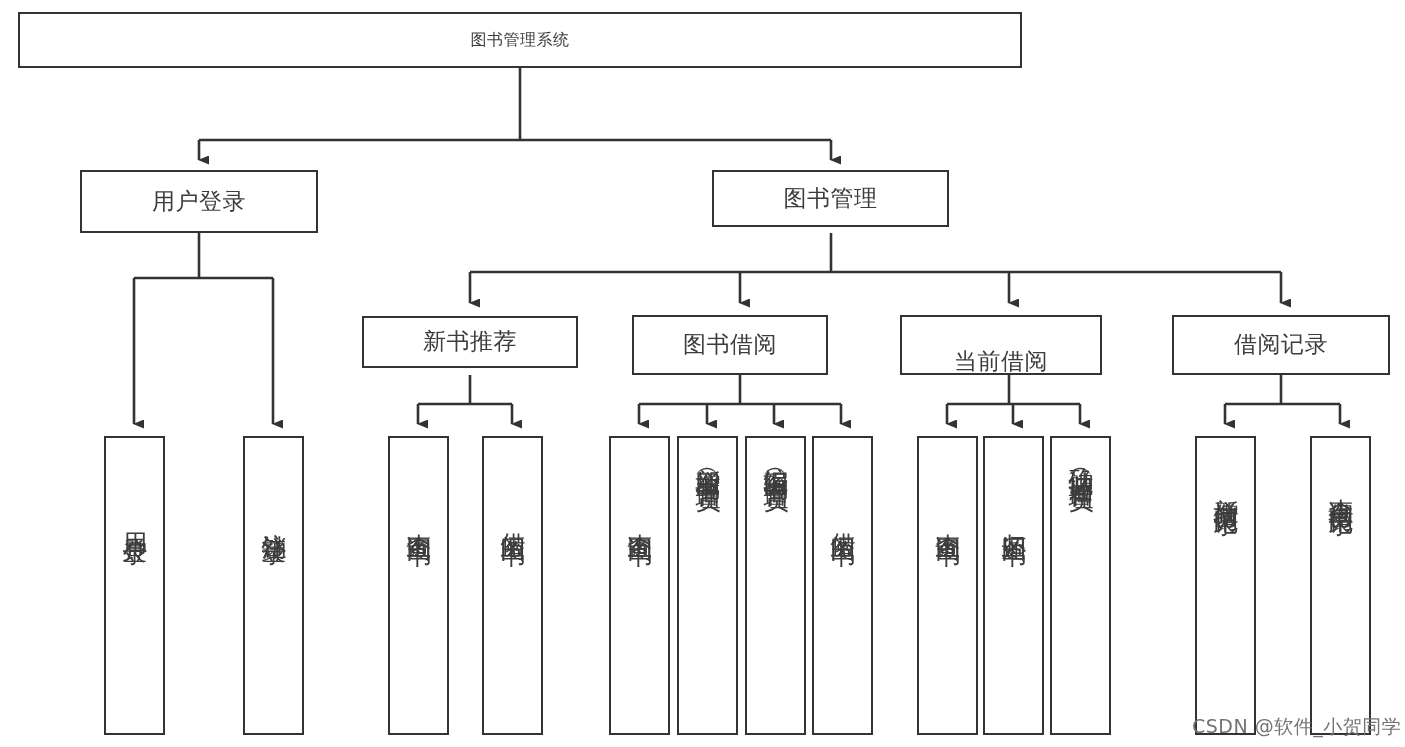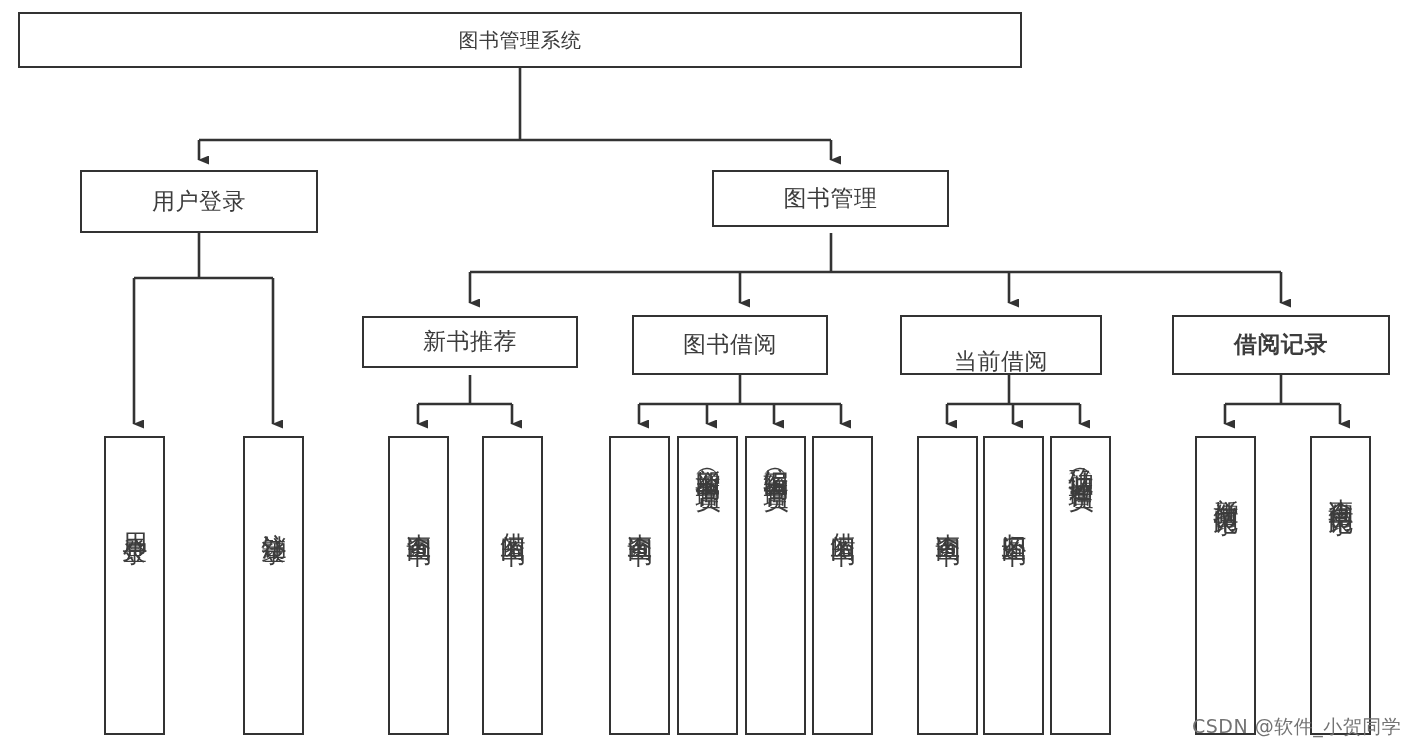--- a/index.html
+++ b/index.html
@@ -42,21 +42,21 @@
     line-height: 1.02;
     color: #3c3c3c;
     white-space: pre;
   }
   
   .node.horiz .lbl {
     font-size: 23px;
     letter-spacing: 0.5px;
   }
   .node.root .lbl {
-    font-size: 20px;
+    font-size: 16px;
   }
   
   .node.leaf {
     align-items: flex-start;
     justify-content: center;
     padding-top: 14px;
   }
   .node.leaf .lbl {
     writing-mode: vertical-rl;
     text-orientation: upright;
@@ -141,21 +141,21 @@
 
   <div class="node horiz" style="left:362px; top:296px; width:216px; height:52px;margin-top:20px;">
     <span class="lbl">新书推荐</span>
   </div>
   <div class="node horiz" style="left:632px; top:315px; width:196px; height:60px;">
     <span class="lbl">图书借阅</span>
   </div>
   <div class="node horiz" style="left:900px; top:315px; width:202px; height:60px;align-items:flex-end;">
     <span class="lbl">当前借阅</span>
   </div>
-  <div class="node horiz" style="left:1172px; top:315px; width:218px; height:60px;font-weight:bold;">
+  <div class="node horiz" style="left:1172px; top:315px; width:218px; height:60px;">
     <span class="lbl">借阅记录</span>
   </div>
 
   <div class="node leaf" style="left:104px; top:436px; width:61px; height:299px; padding-top:75px;">
     <span class="lbl">用户登录</span>
   </div>
   <div class="node leaf" style="left:243px; top:436px; width:61px; height:299px; padding-top:75px;">
     <span class="lbl">注销登录</span>
   </div>
 

